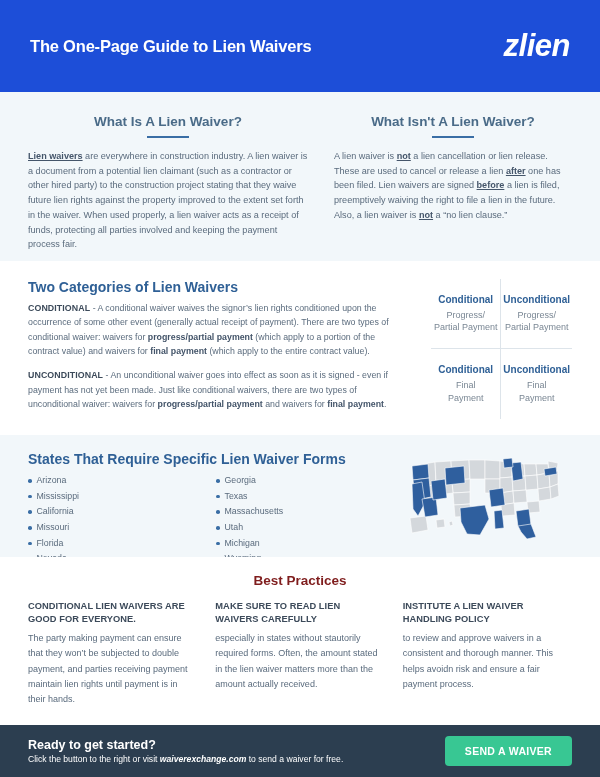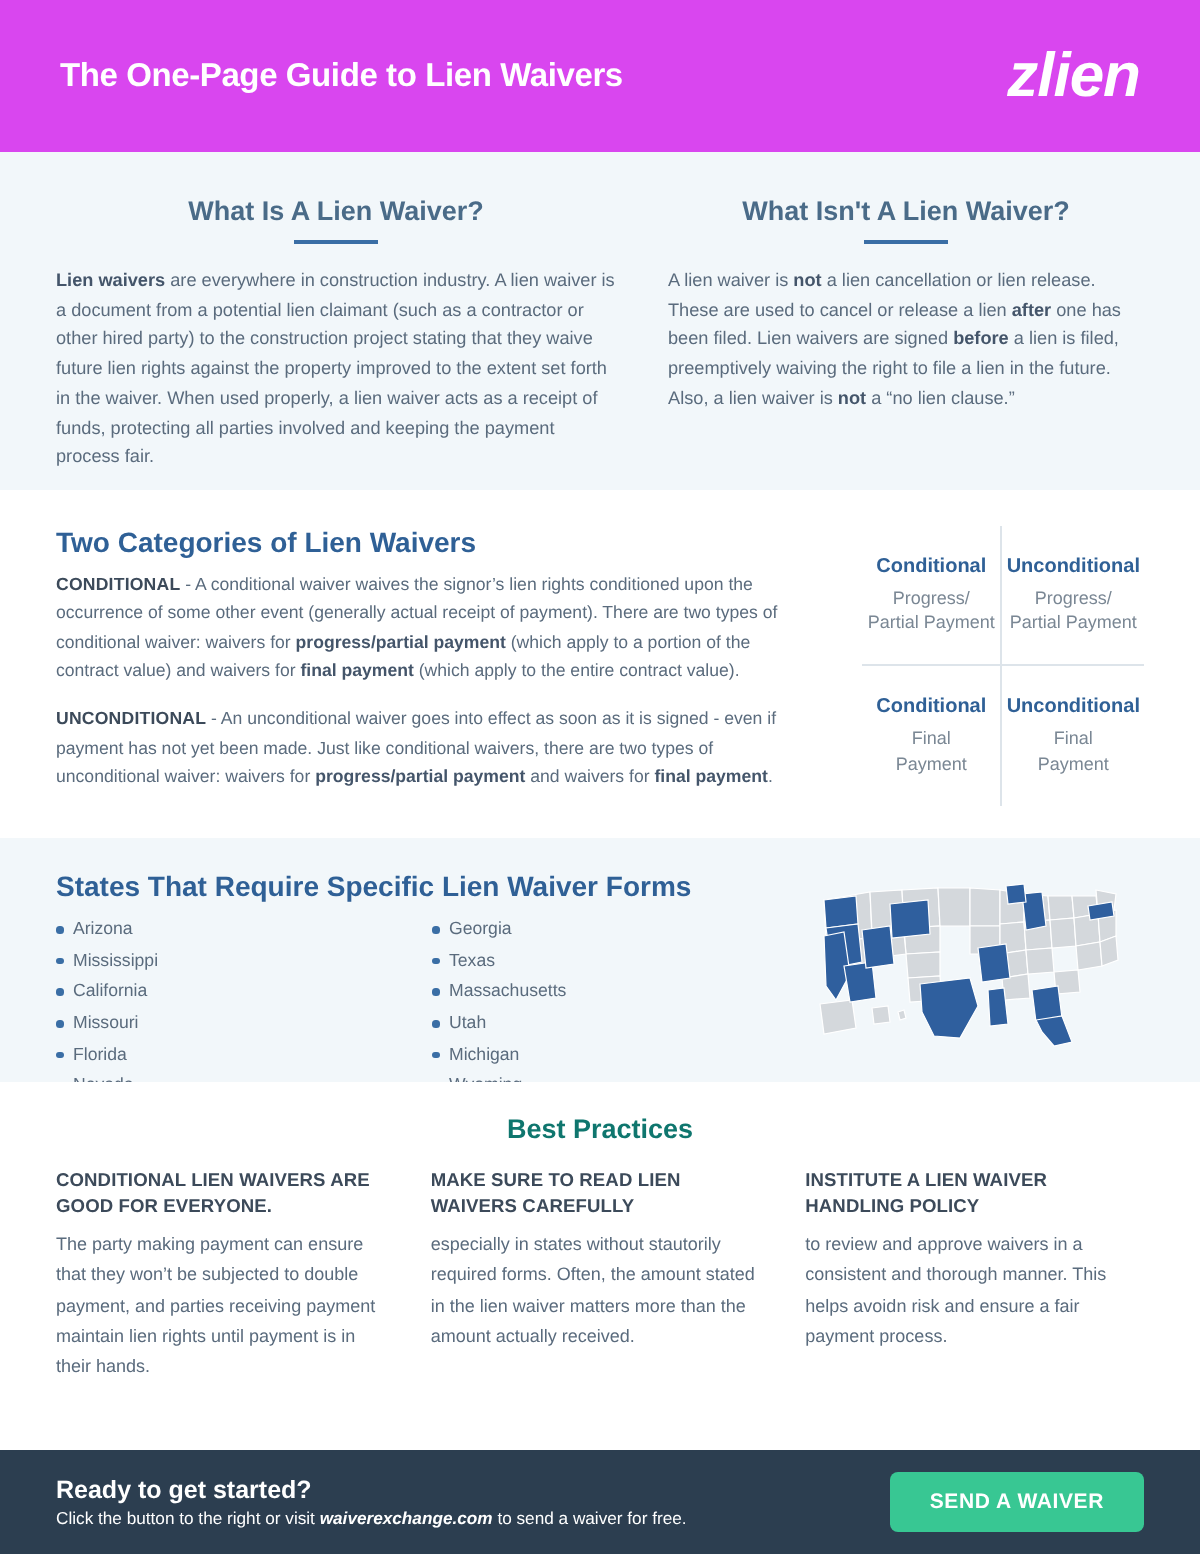--- a/index.html
+++ b/index.html
@@ -16,22 +16,22 @@
     width: 600px;
     height: 777px;
     position: relative;
     background: #ffffff;
     display: flex;
     flex-direction: column;
   }
 
   
   .header {
-    background: #d946ef;
-    height: 76px;
+    background: #1d4ed8;
+    height: 92px;
     display: flex;
     align-items: center;
     justify-content: space-between;
     padding: 0 30px;
     flex: 0 0 auto;
     gap: 36px;
   }
   .header-title {
     color: #ffffff;
     font-size: 16.5px;
@@ -68,21 +68,21 @@
     width: 42px;
     height: 2px;
     background: #3a6ea5;
     margin: 0 auto 11px auto;
   }
   .body-text {
     color: #5a6b7d;
     font-size: 9.1px;
     line-height: 1.62;
   }
-  .body-text b { color: #44556a; font-weight: bold; }
+  .body-text b { color: #44556a; font-weight: bold; text-decoration: underline; }
 
   
   .categories {
     background: #ffffff;
     padding: 18px 28px 16px 28px;
     display: flex;
     gap: 28px;
     flex: 0 0 auto;
     height: 174px;
   }
@@ -178,21 +178,21 @@
   }
 
   
   .best {
     background: #ffffff;
     padding: 16px 28px 12px 28px;
     flex: 1 1 auto;
   }
   .best-title {
     text-align: center;
-    color: #0f766e;
+    color: #7f1d1d;
     font-size: 13.5px;
     font-weight: bold;
     margin-bottom: 12px;
   }
   .best-cols {
     display: grid;
     grid-template-columns: repeat(3, 1fr);
     gap: 18px;
   }
   .bp-head {

